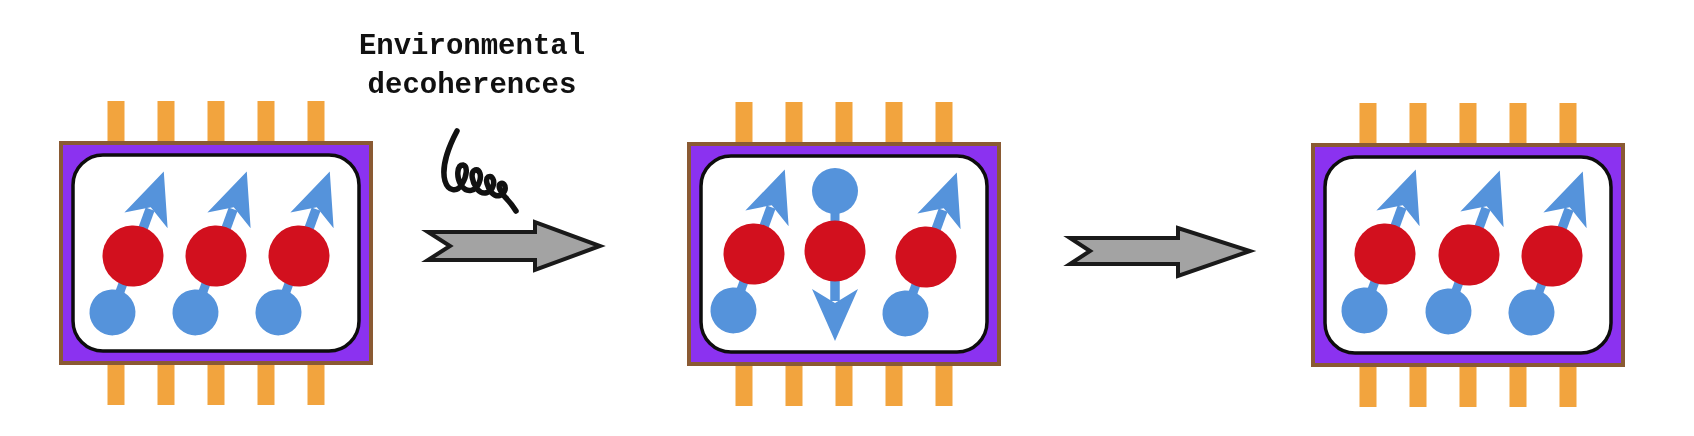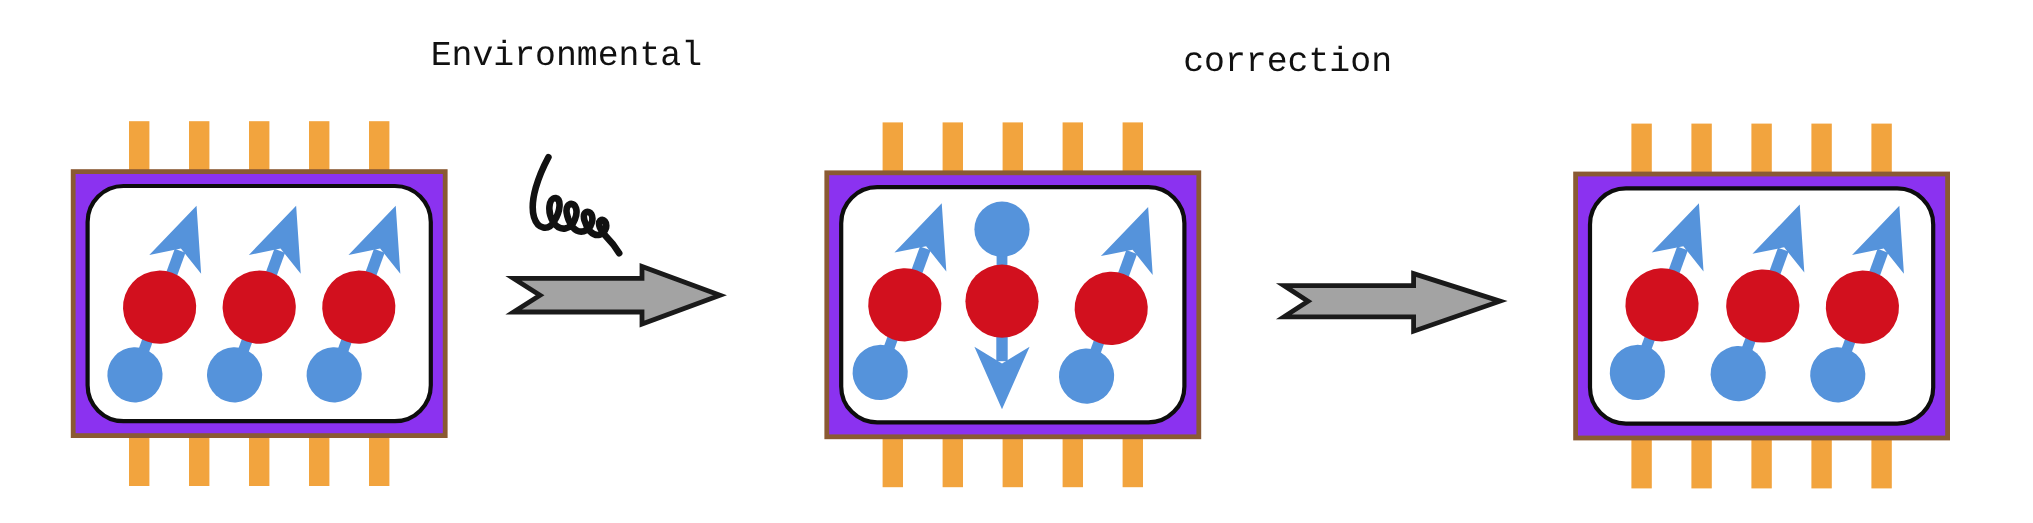--- a/index.html
+++ b/index.html
@@ -28,21 +28,21 @@
   .spin-line{stroke:var(--spin-blue);fill:none;}
   .spin-blue{fill:var(--spin-blue);}
   .nucleus{fill:var(--nucleus-red);}
   .garrow{fill:var(--arrow-gray);stroke:#1a1a1a;stroke-width:4;stroke-linejoin:miter;}
   .squiggle{fill:none;stroke:var(--ink);stroke-width:5.5;stroke-linecap:round;stroke-linejoin:round;}
   .label{
     position:absolute;
     color:var(--ink);
     font-size:29px;
     line-height:39px;
-    font-weight:400;
+    font-weight:700;
     text-align:center;
     white-space:nowrap;
   }
   .label-env{left:322px;top:27px;width:300px;}
   .label-qec{left:923px;top:32px;width:300px;}
 </style>
 </head>
 <body>
 
 <div class="canvas">
@@ -122,19 +122,19 @@
     <g transform="translate(1468,255)">
       <use href="#chipframe"></use>
       <use href="#qubit" transform="translate(-83,-1) rotate(20)"></use>
       <use href="#qubit" transform="translate(1,0) rotate(20)"></use>
       <use href="#qubit" transform="translate(84,1) rotate(20)"></use>
     </g>
   </svg>
 
   <div class="label label-env">
     <div>Environmental</div>
+    <div>decoherences</div>
   </div>
 
   <div class="label label-qec">
-    <div>correction</div>
   </div>
 
 </div>
 
 </body></html>

